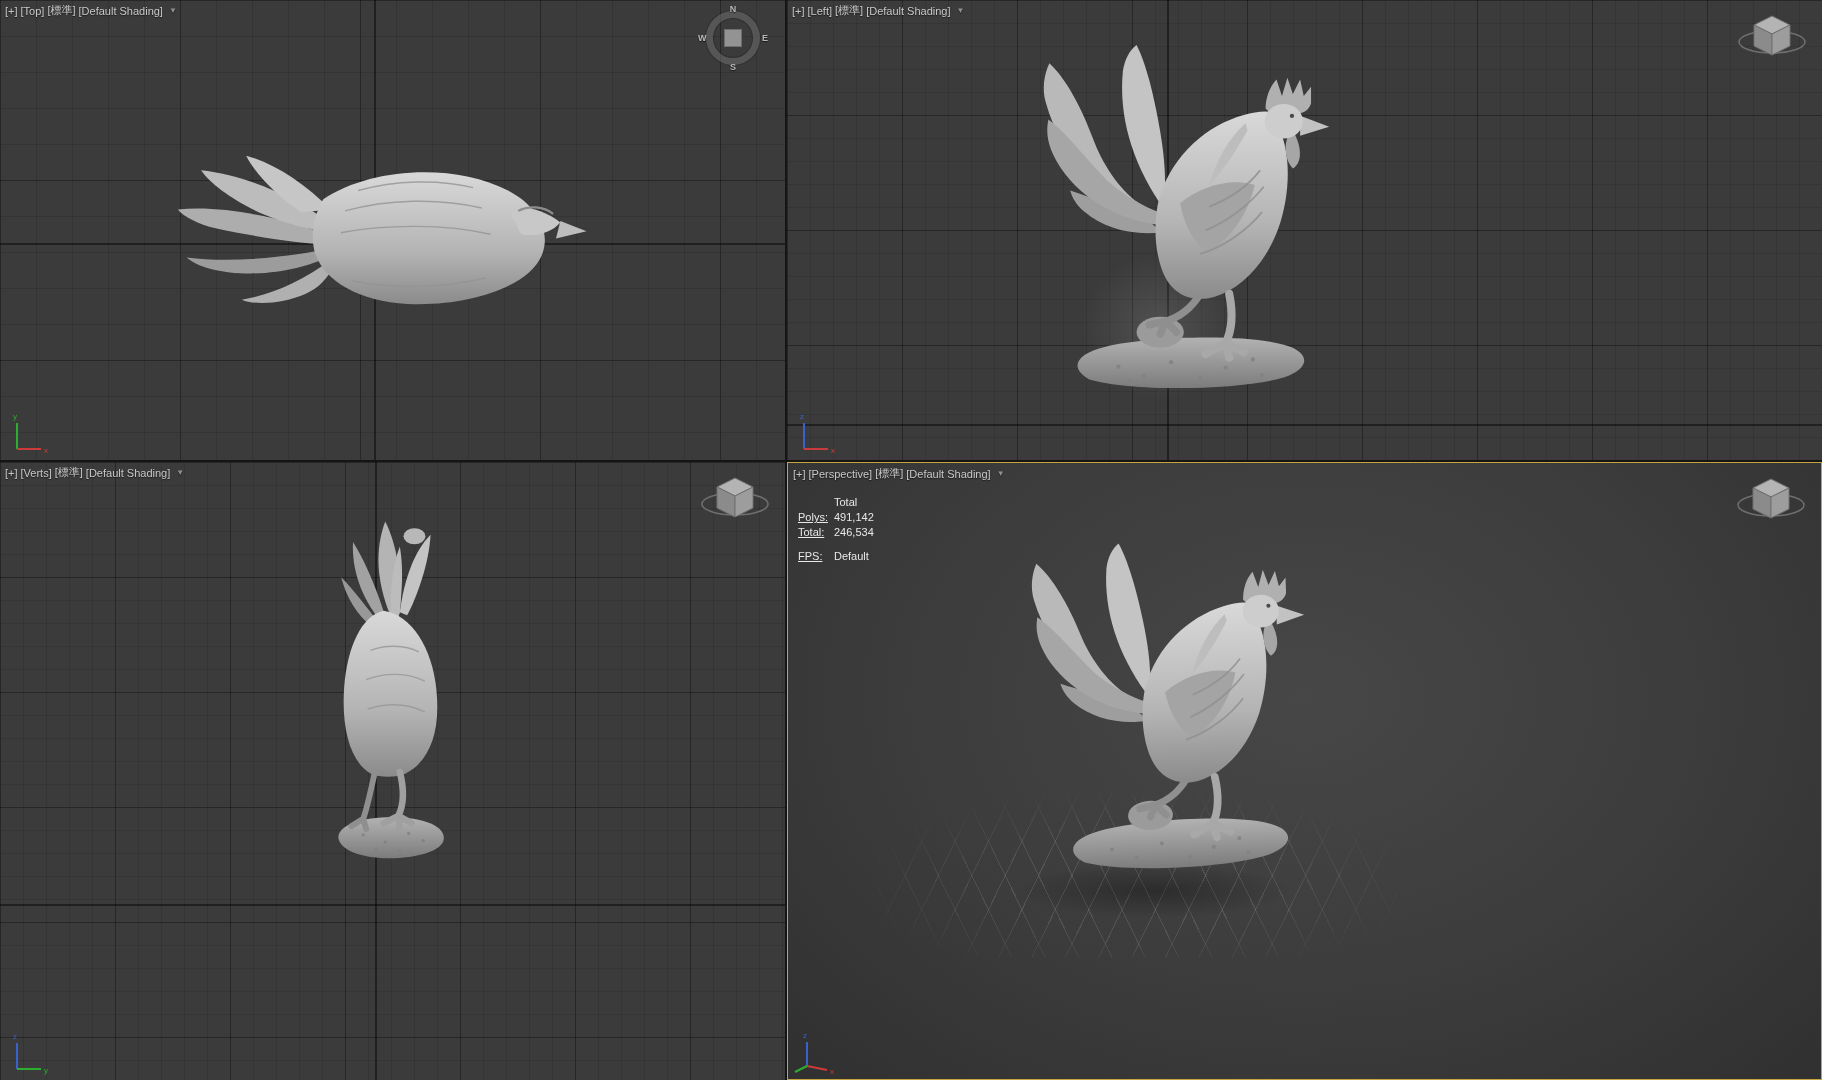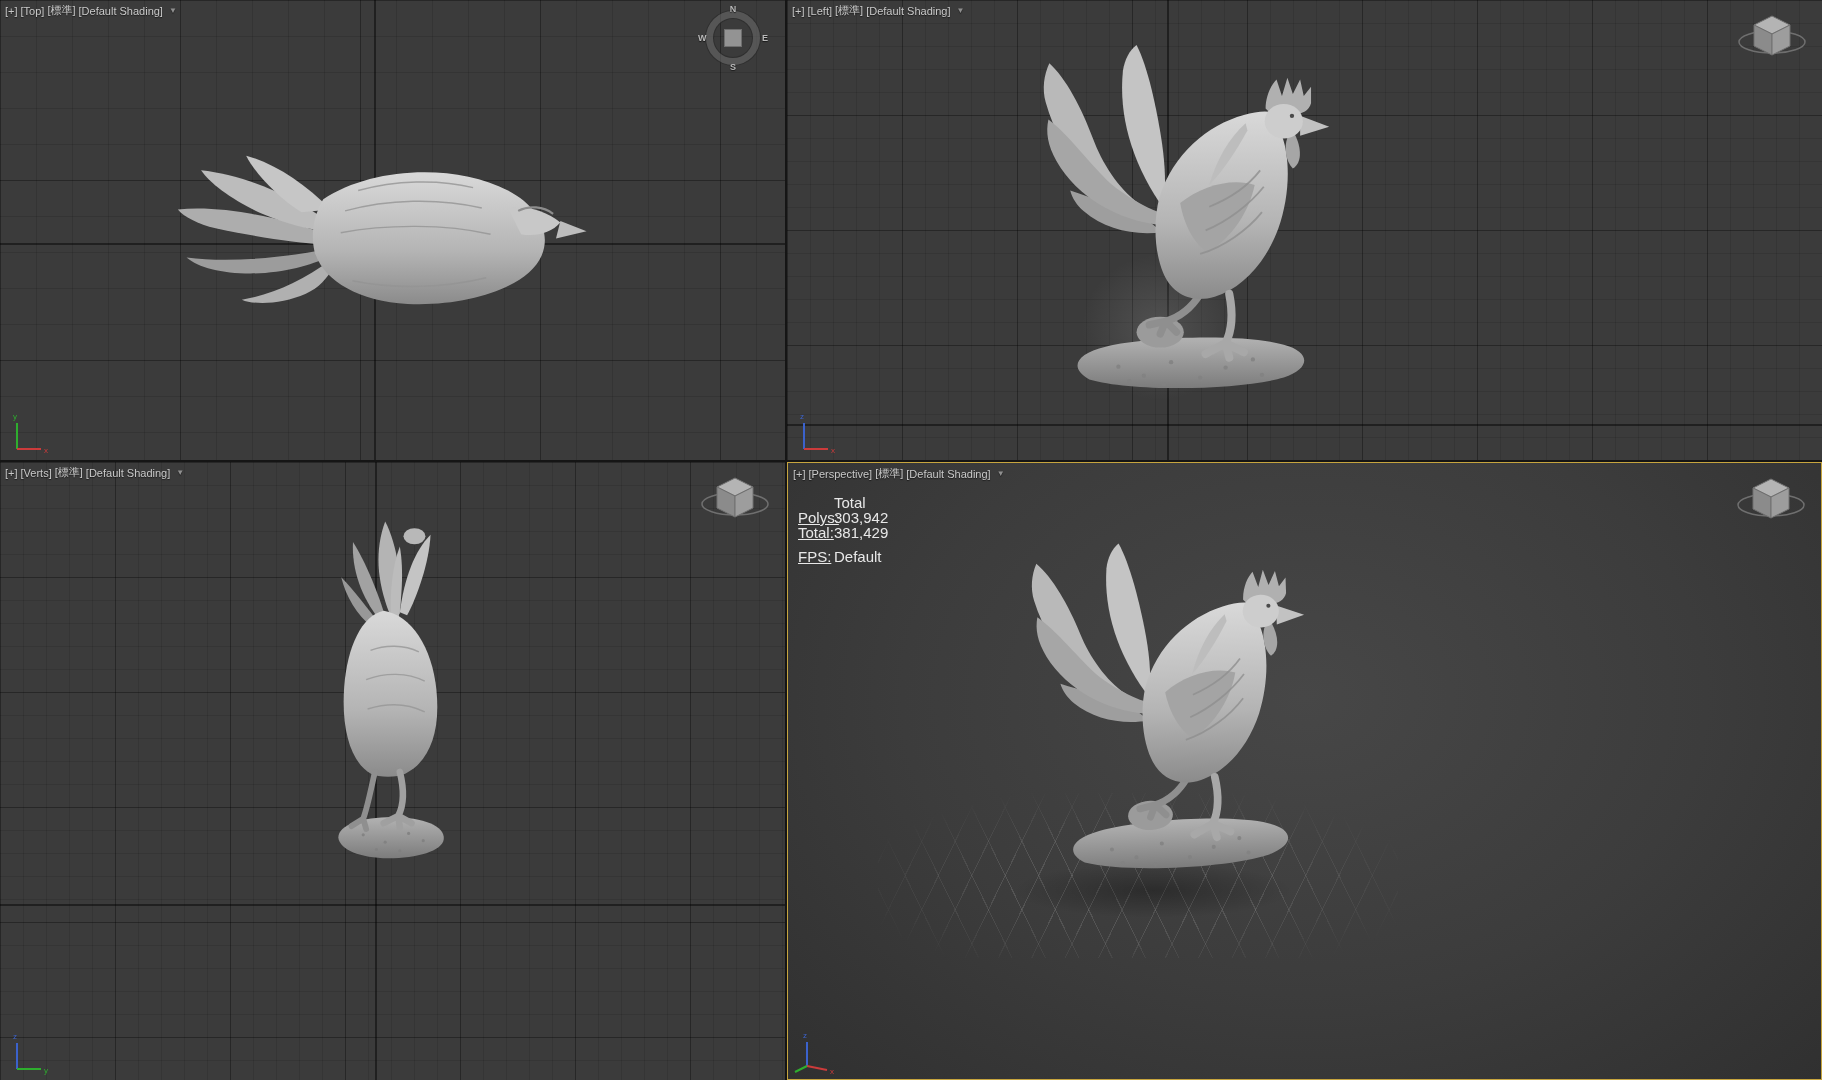--- a/index.html
+++ b/index.html
@@ -27,21 +27,21 @@
       linear-gradient(to right, rgba(0,0,0,0.11) 1px, transparent 1px),
       linear-gradient(to bottom, rgba(0,0,0,0.11) 1px, transparent 1px);
     background-size:115px 115px,115px 115px,23px 23px,23px 23px;}
   .axis-v{position:absolute;top:0;bottom:0;width:2px;background:rgba(0,0,0,0.45);pointer-events:none;}
   .axis-h{position:absolute;left:0;right:0;height:2px;background:rgba(0,0,0,0.45);pointer-events:none;}
   
   .vp-label{position:absolute;left:5px;top:3px;z-index:40;font-size:11px;color:#c9c9c9;display:flex;gap:3px;align-items:center;text-shadow:0 1px 1px rgba(0,0,0,.55);}
   .vp-label .seg{cursor:default;white-space:nowrap;}
   .vp-label .tri{color:#8f8f8f;font-size:8px;margin-left:3px;line-height:1;}
   
-  .stats{position:absolute;left:10px;top:32px;z-index:40;color:#e8e8e8;font-size:15px;line-height:15px;}
+  .stats{position:absolute;left:10px;top:32px;z-index:40;color:#e8e8e8;font-size:11px;line-height:15px;}
   .stats .row{display:flex;}
   .stats .lab{width:36px;text-decoration:underline;}
   .stats .spacer{height:9px;}
   
   .compass{position:absolute;right:20px;top:6px;width:64px;height:64px;z-index:35;}
   .compass .ring{position:absolute;inset:5px;border:7px solid rgba(110,110,110,0.55);border-radius:50%;box-shadow:inset 0 0 0 1px rgba(40,40,40,.6),0 0 0 1px rgba(40,40,40,.6);}
   .compass .cube-top{position:absolute;left:23px;top:23px;width:18px;height:18px;background:#939393;border:1px solid #6e6e6e;box-sizing:border-box;}
   .compass .dir{position:absolute;font-size:9px;font-weight:bold;color:#b9b9b9;text-shadow:0 1px 1px rgba(0,0,0,.6);}
   .compass .n{left:50%;top:-2px;transform:translateX(-50%);}
   .compass .s{left:50%;bottom:-2px;transform:translateX(-50%);}
@@ -263,25 +263,25 @@
       <span class="tri">▼</span>
     </div>
 
     <div class="stats">
       <div class="row">
           <span class="lab"></span>
           <span>Total</span>
         </div>
       <div class="row">
           <span class="lab">Polys:</span>
-          <span>303,942</span>
+          <span>491,142</span>
         </div>
       <div class="row">
           <span class="lab">Total:</span>
-          <span>381,429</span>
+          <span>246,534</span>
         </div>
       <div class="spacer"></div>
       <div class="row">
           <span class="lab">FPS:</span>
           <span>Default</span>
         </div>
     </div>
 
     <div style="position:absolute;left:190px;top:60px;transform:rotate(-2deg);z-index:20">
       <svg class="model" style="position:static" width="380" height="397">

